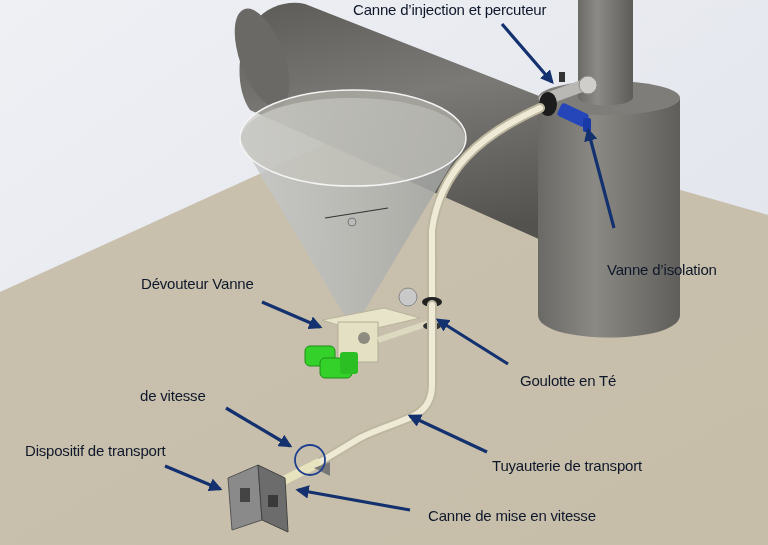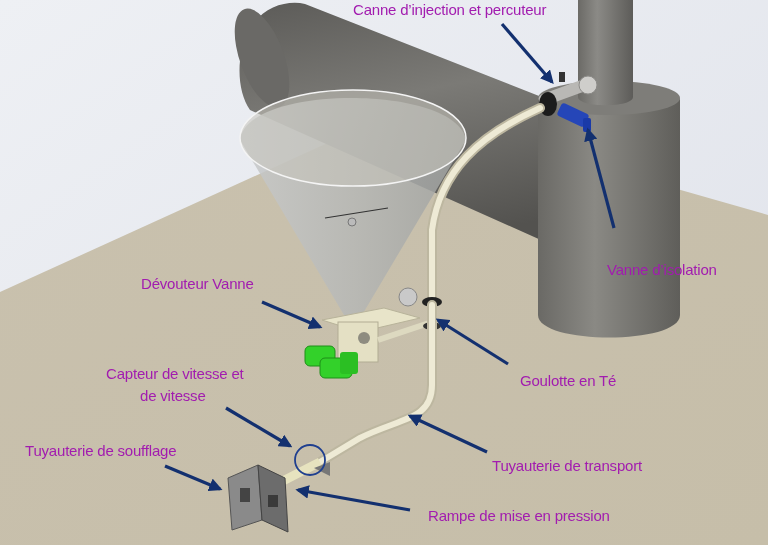--- a/index.html
+++ b/index.html
@@ -1,19 +1,19 @@
 <!DOCTYPE html>
 <html><head>
 <meta charset="utf-8">
 <style>
   html, body { margin:0; padding:0; }
   body { width:768px; height:545px; overflow:hidden; background:#e6e8ee; font-family:"Liberation Sans", sans-serif; }
   #stage { position:relative; width:768px; height:545px; overflow:hidden; }
   #scene { position:absolute; left:0; top:0; width:768px; height:545px; }
-  .label { position:absolute; color:#a21caf; font-size:15px; line-height:19px; white-space:nowrap; letter-spacing:-0.2px; }
+  .label { position:absolute; color:#0f172a; font-size:15px; line-height:19px; white-space:nowrap; letter-spacing:-0.2px; }
 </style>
 </head>
 <body>
 
 <div id="stage">
   <svg id="scene" viewBox="0 0 768 545" xmlns="http://www.w3.org/2000/svg">
     <defs>
       <linearGradient id="wallG" x1="0" y1="0" x2="1" y2="1">
         <stop offset="0" stop-color="#eef0f4"></stop>
         <stop offset="1" stop-color="#dfe2ea"></stop>
@@ -129,19 +129,18 @@
       <line x1="226" y1="408" x2="290" y2="446"></line>
       <line x1="487" y1="452" x2="410" y2="416"></line>
       <line x1="165" y1="466" x2="220" y2="489"></line>
       <line x1="410" y1="510" x2="298" y2="490"></line>
     </g>
   </svg>
 
   <div class="label" style="left:353px;top:0px;">Canne d’injection et percuteur</div>
   <div class="label" style="left:607px;top:240px;margin-top:20px;">Vanne d’isolation</div>
   <div class="label" style="left:141px;top:274px;">Dévouteur Vanne</div>
-  <div class="label" style="left:106px;top:364px;">Capteur de vitesse et</div>
   <div class="label" style="left:140px;top:386px;">de vitesse</div>
   <div class="label" style="left:520px;top:371px;">Goulotte en Té</div>
-  <div class="label" style="left:25px;top:441px;">Tuyauterie de soufflage</div>
+  <div class="label" style="left:25px;top:441px;">Dispositif de transport</div>
   <div class="label" style="left:492px;top:456px;">Tuyauterie de transport</div>
-  <div class="label" style="left:428px;top:506px;">Rampe de mise en pression</div>
+  <div class="label" style="left:428px;top:506px;">Canne de mise en vitesse</div>
 </div>
 
 </body></html>

